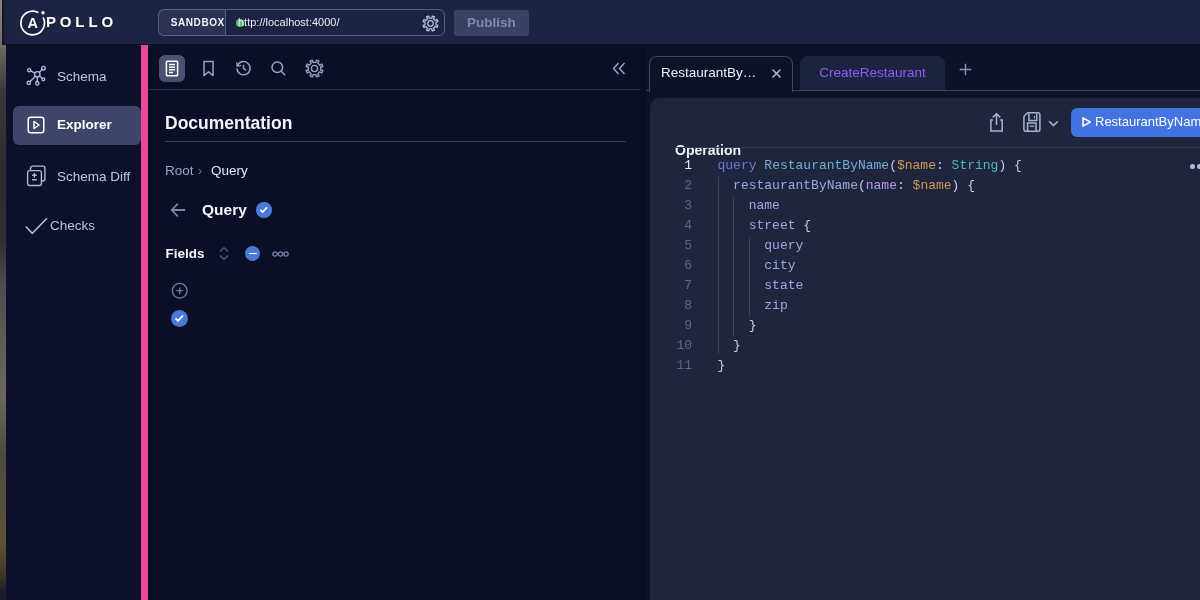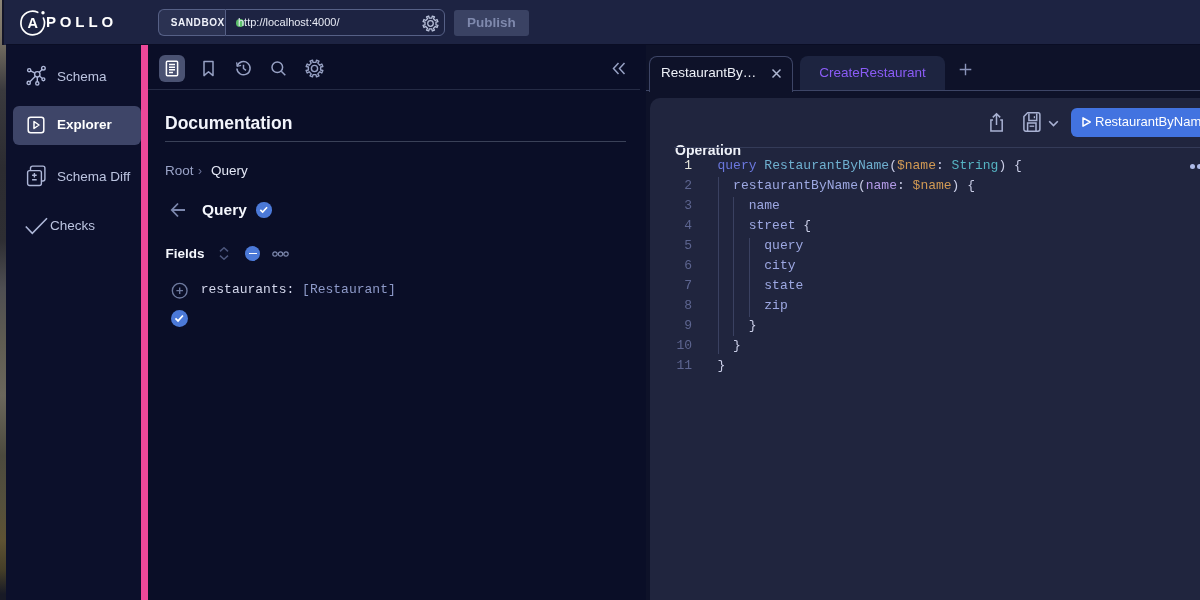--- a/index.html
+++ b/index.html
@@ -143,21 +143,20 @@
     <svg class="abs" style="left:124px;top:205px" width="18" height="8" viewBox="0 0 18 8" fill="none" stroke="#7d88ad" stroke-width="1.2">
       <circle cx="3" cy="4" r="2.2"></circle>
       <circle cx="8.5" cy="4" r="2.2"></circle>
       <circle cx="14" cy="4" r="2.2"></circle>
     </svg>
 
     <svg class="abs" style="left:22.7px;top:236.5px" width="17.4" height="17.4" viewBox="0 0 18 18" fill="none" stroke="#6e7a9f" stroke-width="1.4">
       <circle cx="9" cy="9" r="7.6"></circle>
       <path d="M9 5.6 V12.4 M5.6 9 H12.4"></path>
     </svg>
-    <div class="abs mono" style="left:52.7px;top:236px;height:18px;line-height:18px;color:#d3d7ec;">restaurants:<span style="color:#8e9ac9;"> [Restaurant]</span></div>
 
     <div class="abs" style="left:22.7px;top:264.5px;width:17.4px;height:17.4px;border-radius:50%;background:#4b79d8;"></div>
     <svg class="abs" style="left:26.2px;top:268px" width="10.4" height="10.4" viewBox="0 0 10 10" fill="none" stroke="#ffffff" stroke-width="1.7">
       <path d="M1.4 5.2 L3.9 7.6 L8.6 2.4"></path>
     </svg>
   </div>
 
   <div class="abs" id="right">
 
     <div class="abs" style="left:0;top:45px;width:554px;height:1px;background:#3d4566;"></div>

